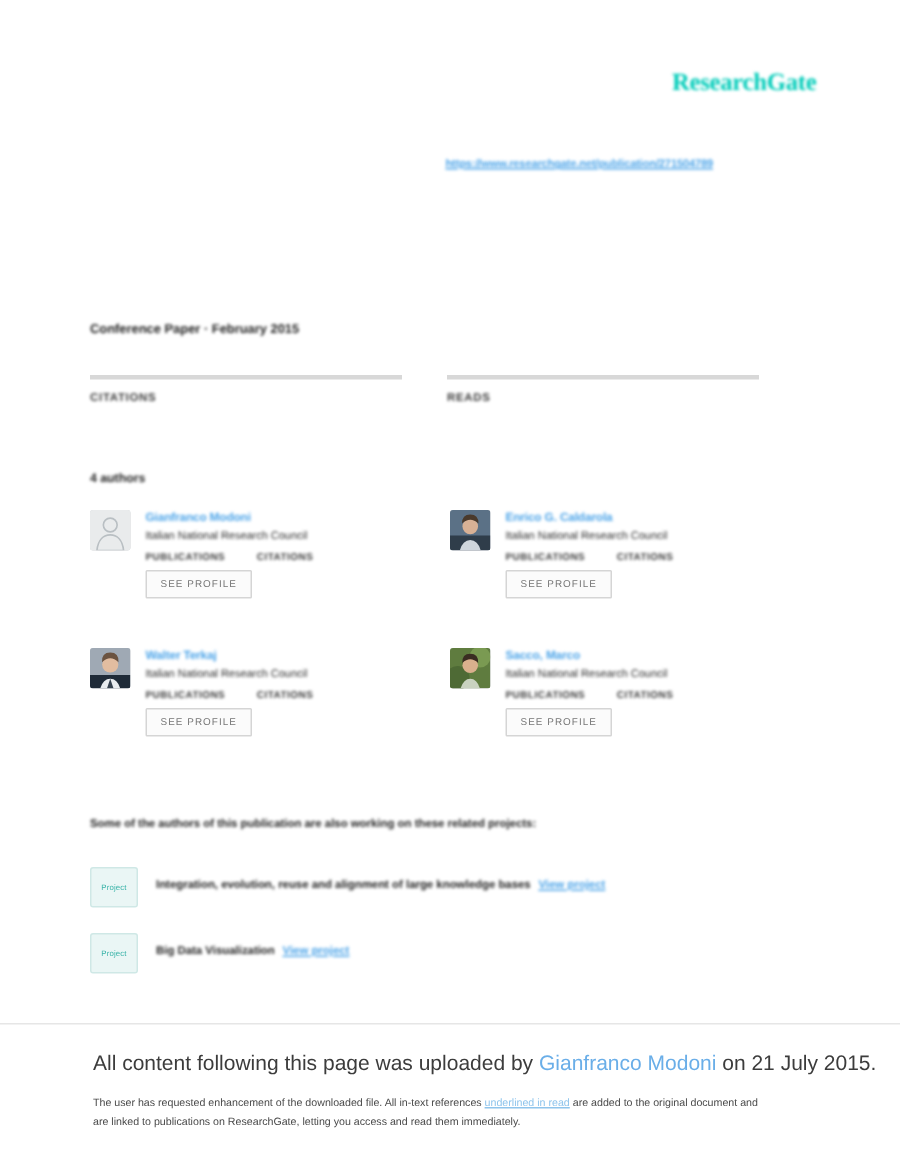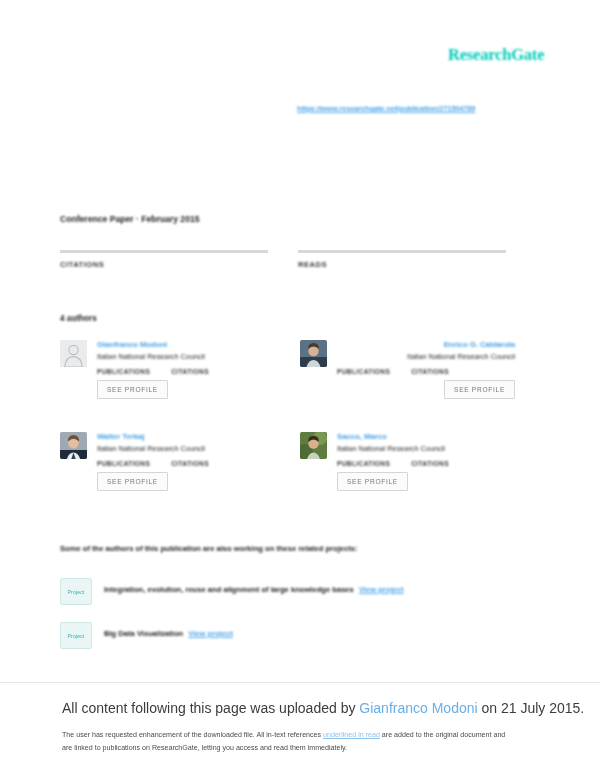--- a/index.html
+++ b/index.html
@@ -90,21 +90,21 @@
     font-size: 8.2px;
     font-weight: bold;
     color: #222;
   }
   .author {
     position: absolute;
     width: 215px;
     height: 86px;
   }
   #author-0 { left: 60px;  top: 340px; }
-  #author-1 { left: 300px; top: 340px; text-align: right; }
+  #author-1 { left: 300px; top: 340px; }
   #author-2 { left: 60px;  top: 432px; }
   #author-3 { left: 300px; top: 432px; }
 
   .avatar {
     position: absolute;
     left: 0; top: 0;
     width: 27px;
     height: 27px;
     border-radius: 2px;
     overflow: hidden;

